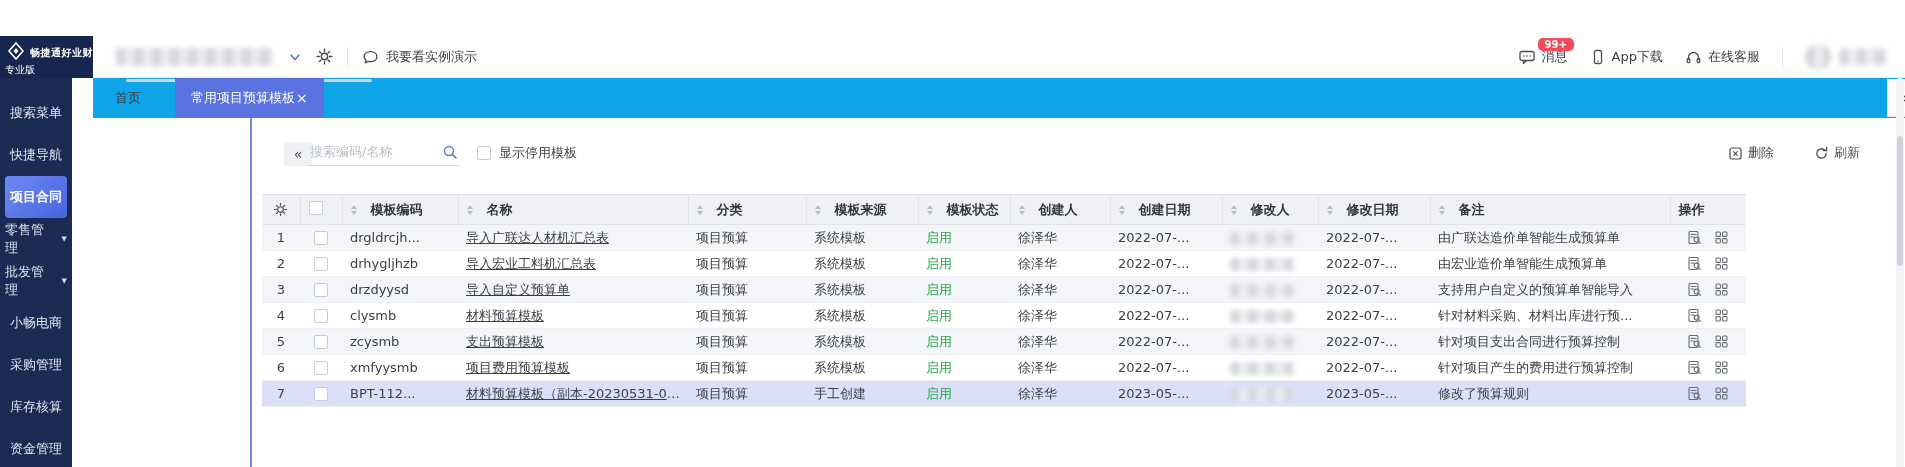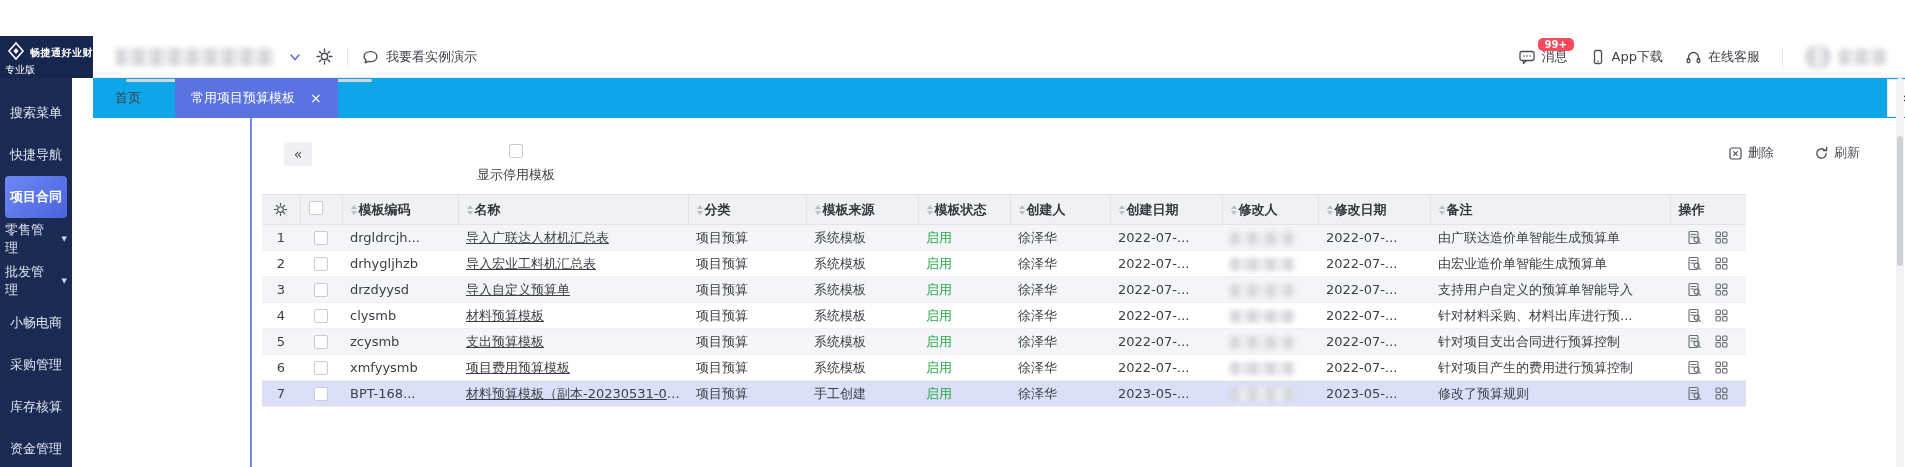--- a/index.html
+++ b/index.html
@@ -30,51 +30,51 @@
   
   .sidenav { position:absolute; left:0; top:42px; width:72px; height:425px; background:#1b2a52; padding-top:14px; overflow:hidden; }
   .nav-item { height:42px; display:flex; align-items:center; justify-content:center; gap:5px; color:#dfe5f2; font-size:13px; cursor:pointer; margin:0 5px; border-radius:4px; }
   .nav-item .caret { font-size:7px; color:#cdd6ec; }
   .nav-item.is-active { background:linear-gradient(135deg,#6d89f4,#4a63de); color:#fff; font-weight:bold; }
 
   
   .tabstrip { position:absolute; left:93px; top:42px; width:1856px; height:40px; background:#0ea5e9; }
   .hthumb { position:absolute; left:33px; top:1px; width:246px; height:3px; background:#d3d5da; border-radius:2px; }
   .tab-home { position:absolute; left:12px; top:0; height:40px; display:flex; align-items:center; padding:0 10px; color:#3b3e45; cursor:pointer; }
-  .tab-active { position:absolute; left:82px; top:0; height:40px; display:flex; align-items:center; gap:15px; padding:0 16px; background:#5b73e0; color:#fff; cursor:pointer; }
+  .tab-active { position:absolute; left:82px; top:0; height:40px; display:flex; align-items:center; gap:1px; padding:0 16px; background:#5b73e0; color:#fff; cursor:pointer; }
   .tab-active .tab-x { font-size:14px; line-height:1; cursor:pointer; }
   .strip-btn { position:absolute; top:1px; width:38px; height:38px; background:#fff; border:1px solid #e4e6ea; display:flex; align-items:center; justify-content:center; color:#3b3e45; cursor:pointer; }
   .btn-closeview { right:24px; }
   .btn-fullscreen { right:-18px; }
 
   
   .content { position:absolute; left:93px; top:82px; width:1812px; height:385px; background:#fff; }
   .panel { position:absolute; left:0; top:0; width:157px; height:385px; background:#fff; }
   .panel-title { position:absolute; left:26px; top:36px; display:flex; align-items:center; gap:8px; color:#4a67e2; font-size:14px; cursor:pointer; }
   .gridicon { display:inline-grid; grid-template-columns:5px 5px; grid-template-rows:5px 5px; gap:2px; }
   .gridicon i { background:#4a67e2; border-radius:1px; }
   .panel-item { position:absolute; left:32px; top:74px; color:#3b3e45; cursor:pointer; }
   .splitter { position:absolute; left:157px; top:0; width:2px; height:385px; background:#7187ee; }
 
   .main { position:absolute; left:159px; top:0; width:1653px; height:385px; }
   .collapse-btn { position:absolute; left:32px; top:24px; width:28px; height:24px; background:#eef0f4; border-radius:3px; display:flex; align-items:center; justify-content:center; color:#4a4d55; font-size:14px; cursor:pointer; }
   .searchwrap { position:absolute; left:56px; top:22px; width:152px; }
   .searchwrap input { width:152px; border:none; border-bottom:1px solid #d8dbe1; padding:4px 22px 6px 2px; font-size:13px; color:#3b3e45; outline:none; background:transparent; font-family:inherit; }
   .searchwrap input::placeholder { color:#b9bdc7; }
   .searchwrap .mag { position:absolute; right:2px; top:4px; color:#6673e5; }
-  .chkwrap { position:absolute; left:225px; top:26px; display:flex; align-items:center; gap:8px; cursor:pointer;flex-direction:column; }
+  .chkwrap { position:absolute; left:225px; top:26px; display:flex; align-items:center; gap:8px; cursor:pointer; }
   .chkbox { width:14px; height:14px; border:1px solid #c8ccd6; border-radius:2px; background:#fff; }
   .actions { position:absolute; right:45px; top:26px; display:flex; gap:40px; }
   .act { display:flex; align-items:center; gap:5px; color:#4a4d55; cursor:pointer; }
 
   
   table { position:absolute; left:10px; top:76px; width:1484px; border-collapse:collapse; table-layout:fixed; }
   th { background:#f0f1f5; height:30px; font-size:13px; font-weight:bold; color:#33363d; text-align:left; padding:0 8px; border-top:1px solid #e2e4e9; border-bottom:1px solid #e2e4e9; border-right:1px solid #e2e4e9; }
   th:last-child { border-right:none; text-align:center; }
-  th .hcell { display:flex; align-items:center; gap:2px; }
+  th .hcell { display:flex; align-items:center; gap:14px; }
   .sorter { display:inline-flex; flex-direction:column; gap:2px; }
   .sorter i { width:0; height:0; border-left:3.5px solid transparent; border-right:3.5px solid transparent; }
   .sorter .up { border-bottom:4px solid #b9bdc8; }
   .sorter .dn { border-top:4px solid #b9bdc8; }
   td { height:26px; padding:0 8px; font-size:13px; color:#3b3e45; border-bottom:1px solid #eef0f4; background:#fff; overflow:hidden; white-space:nowrap; text-overflow:ellipsis; }
   tbody tr:nth-child(odd) td { background:#f4f5f9; }   
   tbody tr.is-selected td { background:#dbe0f8; }
   td.c { text-align:center; }
   td .rowchk { display:inline-block; width:14px; height:14px; border:1px solid #c8ccd6; border-radius:2px; background:#fff; vertical-align:middle; cursor:pointer; }
   td .namelink { text-decoration:underline; cursor:pointer; }
@@ -224,20 +224,27 @@
         </svg>
     </div>
   </div>
 
   <div class="content">
 
     <div class="splitter"></div>
 
     <div class="main">
       <div class="collapse-btn">«</div>
+      <div class="searchwrap">
+        <input type="text" placeholder="搜索编码/名称" style="">
+        <svg class="mag" width="16" height="16" viewBox="0 0 16 16" fill="none" stroke="currentColor" stroke-width="1.5" stroke-linecap="round">
+            <circle cx="7" cy="7" r="4.5"></circle>
+            <path d="M10.4 10.4L14 14"></path>
+          </svg>
+      </div>
       <div class="chkwrap">
         <span class="chkbox"></span>
         <span>显示停用模板</span>
       </div>
       <div class="actions">
         <div class="act">
           <svg width="15" height="15" viewBox="0 0 15 15" fill="none" stroke="#4a4d55" stroke-width="1.2">
               <rect x="2" y="2" width="11" height="11" rx="2"></rect>
               <path d="M5.4 5.4l4.2 4.2M9.6 5.4l-4.2 4.2"></path>
             </svg>
@@ -570,21 +577,21 @@
                     <rect x="2" y="8.6" width="4.4" height="4.4" rx="1"></rect>
                     <rect x="8.6" y="8.6" width="4.4" height="4.4" rx="1"></rect>
                   </svg>
                 </span>
               </td>
             </tr>
 
             <tr class="is-selected">
               <td class="c">7</td>
               <td class="c"><span class="rowchk"></span></td>
-              <td>BPT-168...</td>
+              <td>BPT-112...</td>
               <td><span class="namelink">材料预算模板（副本-20230531-001）</span></td>
               <td>项目预算</td>
               <td>手工创建</td>
               <td><span class="status-on">启用</span></td>
               <td>徐泽华</td>
               <td>2023-05-...</td>
               <td><span class="redact blurcell"></span></td>
               <td>2023-05-...</td>
               <td>修改了预算规则</td>
               <td>

